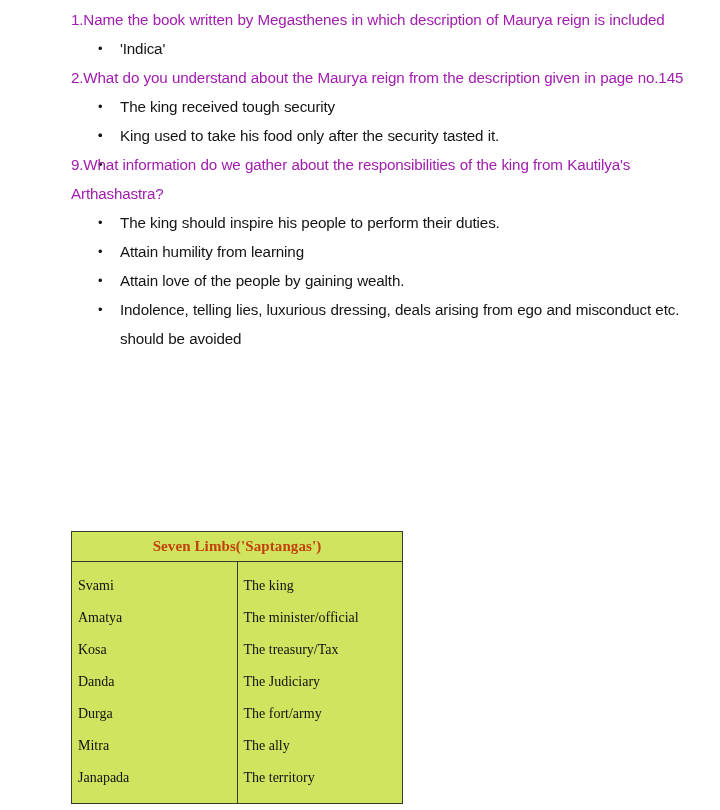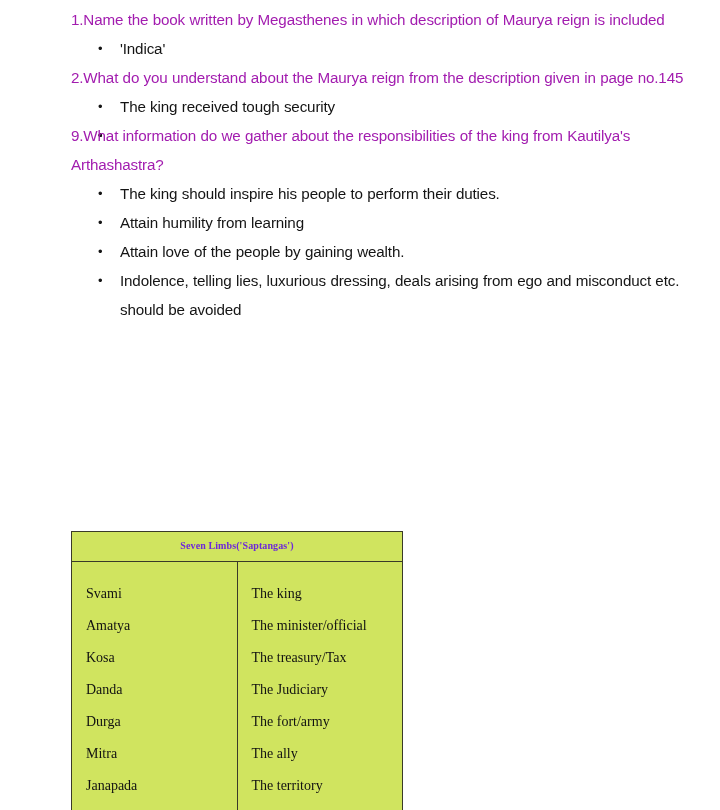--- a/index.html
+++ b/index.html
@@ -94,38 +94,38 @@
   table.saptanga th {
     border: 1px solid #3a3a28;
     background: #d0e45f;
     padding: 0;
     vertical-align: top;
   }
 
   table.saptanga th.header-cell {
     text-align: center;
     font-weight: bold;
-    font-size: 10px;
+    font-size: 15px;
     line-height: 24px;
     padding: 2px 0 3px 0;
-    color: #6d28d9;
+    color: #c2410c;
     letter-spacing: 0.1px;
     margin-left: 44px;
   }
 
   table.saptanga td.col-term {
     width: 155px;
   }
   table.saptanga td.col-mean {
     width: 177px;
   }
 
   .cell-list {
     list-style: none;
-    margin: 8px;
+    margin: 0;
     padding: 8px 0 9px 0;
   }
   .cell-list li {
     font-size: 14px;
     line-height: 32px;
     color: #111;
     padding-left: 6px;
     white-space: nowrap;
   }
 </style>
@@ -139,21 +139,21 @@
     <ul class="answers">
       <li><span class="bullet">•</span><span>'Indica'</span></li>
     </ul>
   </div>
 
   <div class="qa-block">
     <p class="question">2.What do you understand about the Maurya reign from the description given in page no.145</p>
     <ul class="answers">
       <li><span class="bullet">•</span><span>The king received tough security</span></li>
       <li><span class="bullet">•</span></li>
-      <li><span class="bullet">•</span></li>
+      <li><span class="bullet">•</span><span>King used to take his food only after the security tasted it.</span></li>
       <li><span class="bullet">•</span></li>
     </ul>
   </div>
 
   <div class="qa-block">
     <p class="question">9.What information do we gather about the responsibilities of the king from Kautilya's Arthashastra?</p>
     <ul class="answers">
       <li><span class="bullet">•</span><span>The king should inspire his people to perform their duties.</span></li>
       <li><span class="bullet">•</span><span>Attain humility from learning</span></li>
       <li><span class="bullet">•</span><span>Attain love of the people by gaining wealth.</span></li>

